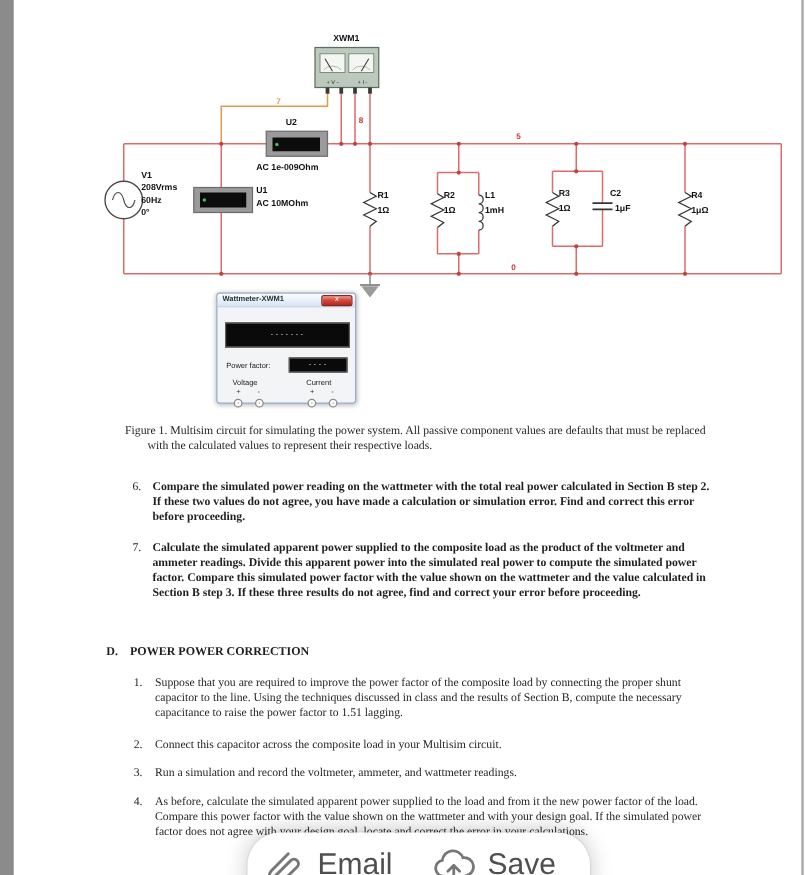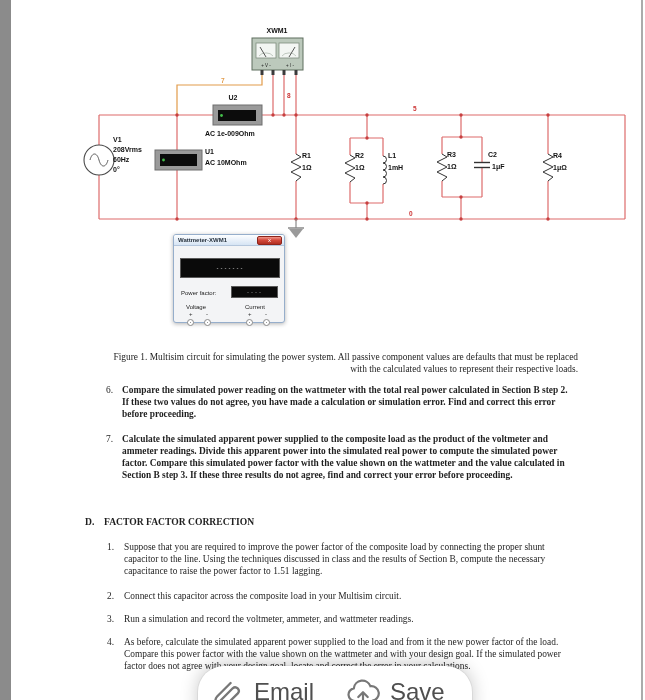--- a/index.html
+++ b/index.html
@@ -29,22 +29,22 @@
   .dlg-label { position:absolute; font-size:6px; color:#222; }
   .pf-label      { left:7px;  top:44px; }
   .voltage-label { left:12px; top:58px; }
   .current-label { left:71px; top:58px; }
   .polarity { position:absolute; font-size:6px; color:#333; }
   .term { position:absolute; top:73px; width:7px; height:7px; border:1px solid #8a8a8a;
           border-radius:50%; background:#fff; }
   .term::after { content:""; position:absolute; left:2px; top:2px; width:1px; height:1px; background:#999; }
 
   
-  .caption { position:absolute; left:100px; top:351px; width:478px;
-             font-size:9.4px; line-height:12px; padding-left:18px; text-indent:-18px;text-align:right; }
+  .caption { position:absolute; left:100px; top:339px; width:478px;
+             font-size:9.4px; line-height:12px; padding-left:18px; text-indent:-18px; }
   .item { position:absolute; display:flex; font-size:9.4px; line-height:12px; }
   .item .num { flex:none; }
   .c-item { left:106px; } .c-item .num { width:16px; } .c-item .txt { width:452px;font-weight:bold; }
   .d-item { left:107px; } .d-item .num { width:17px; } .d-item .txt { width:448px; }
   .item-6 { top:384px; } .item-7 { top:433px; }
   .section-d-heading { position:absolute; left:85px; top:516px; display:flex;
              font-size:9.6px; font-weight:bold; }
   .section-d-heading .num { width:19px; }
   .item-d1 { top:541px; } .item-d2 { top:590px; } .item-d3 { top:613px; } .item-d4 { top:636px; }
 
@@ -238,21 +238,21 @@
   <span class="num">6.</span>
   <span class="txt">Compare the simulated power reading on the wattmeter with the total real power calculated in Section B step 2. If these two values do not agree, you have made a calculation or simulation error. Find and correct this error before proceeding.</span>
 </div>
 <div class="item c-item item-7">
   <span class="num">7.</span>
   <span class="txt">Calculate the simulated apparent power supplied to the composite load as the product of the voltmeter and ammeter readings. Divide this apparent power into the simulated real power to compute the simulated power factor. Compare this simulated power factor with the value shown on the wattmeter and the value calculated in Section B step 3. If these three results do not agree, find and correct your error before proceeding.</span>
 </div>
 
 <div class="section-d-heading">
   <span class="num">D.</span>
-  <span>FACTOR FACTOR CORRECTION</span>
+  <span>POWER POWER CORRECTION</span>
 </div>
 
 <div class="item d-item item-d1">
   <span class="num">1.</span>
   <span class="txt">Suppose that you are required to improve the power factor of the composite load by connecting the proper shunt capacitor to the line. Using the techniques discussed in class and the results of Section B, compute the necessary capacitance to raise the power factor to 1.51 lagging.</span>
 </div>
 <div class="item d-item item-d2">
   <span class="num">2.</span>
   <span class="txt">Connect this capacitor across the composite load in your Multisim circuit.</span>
 </div>

